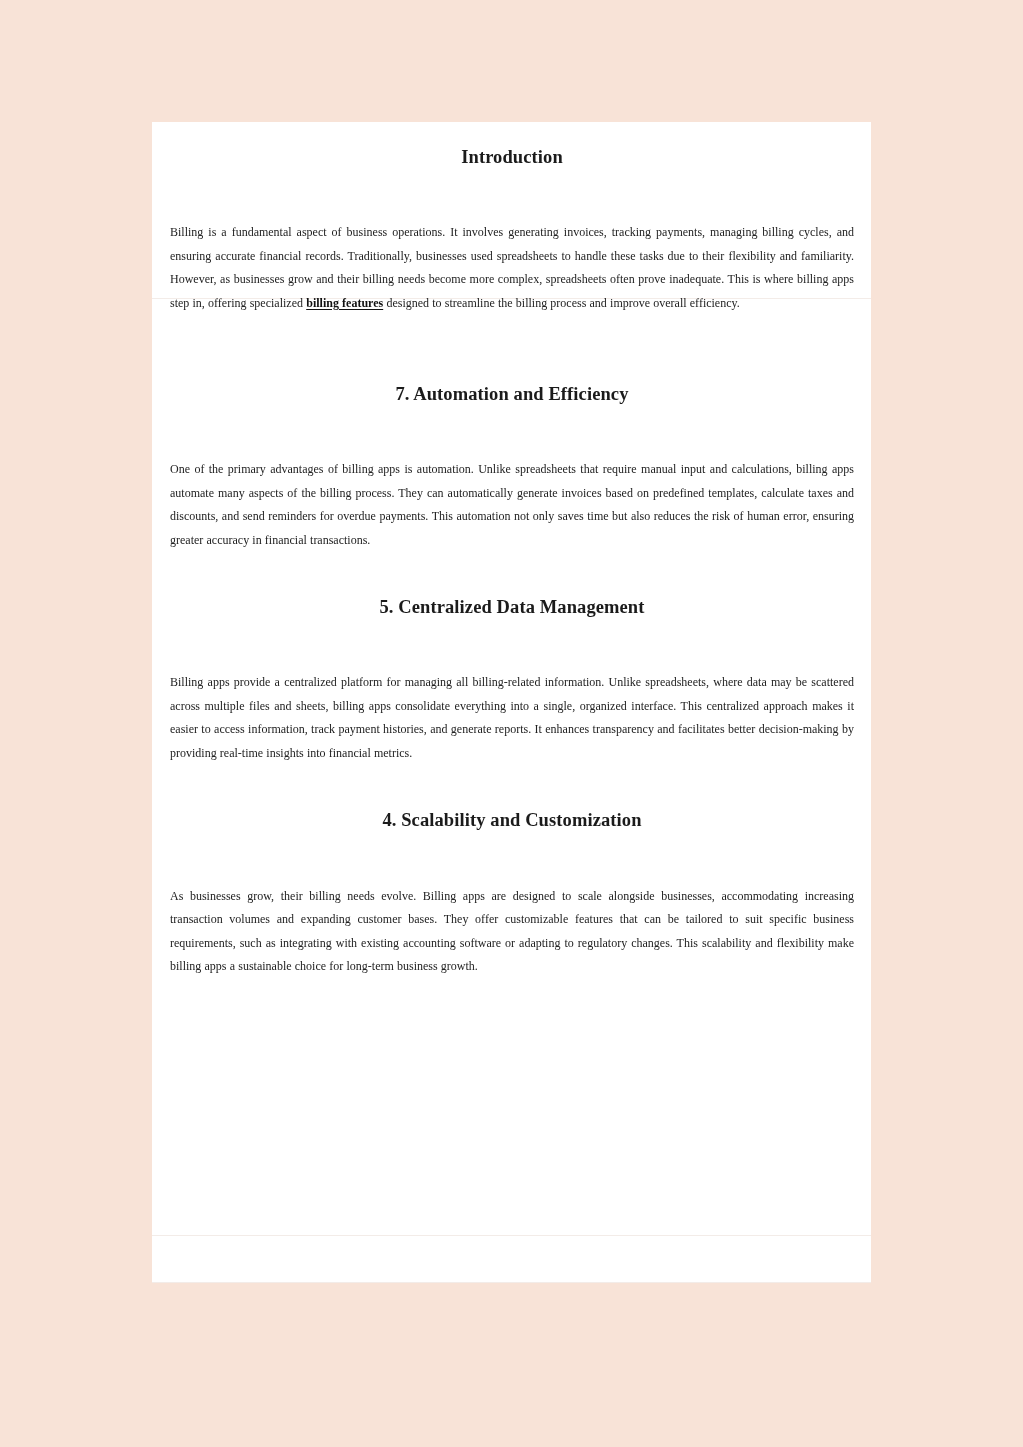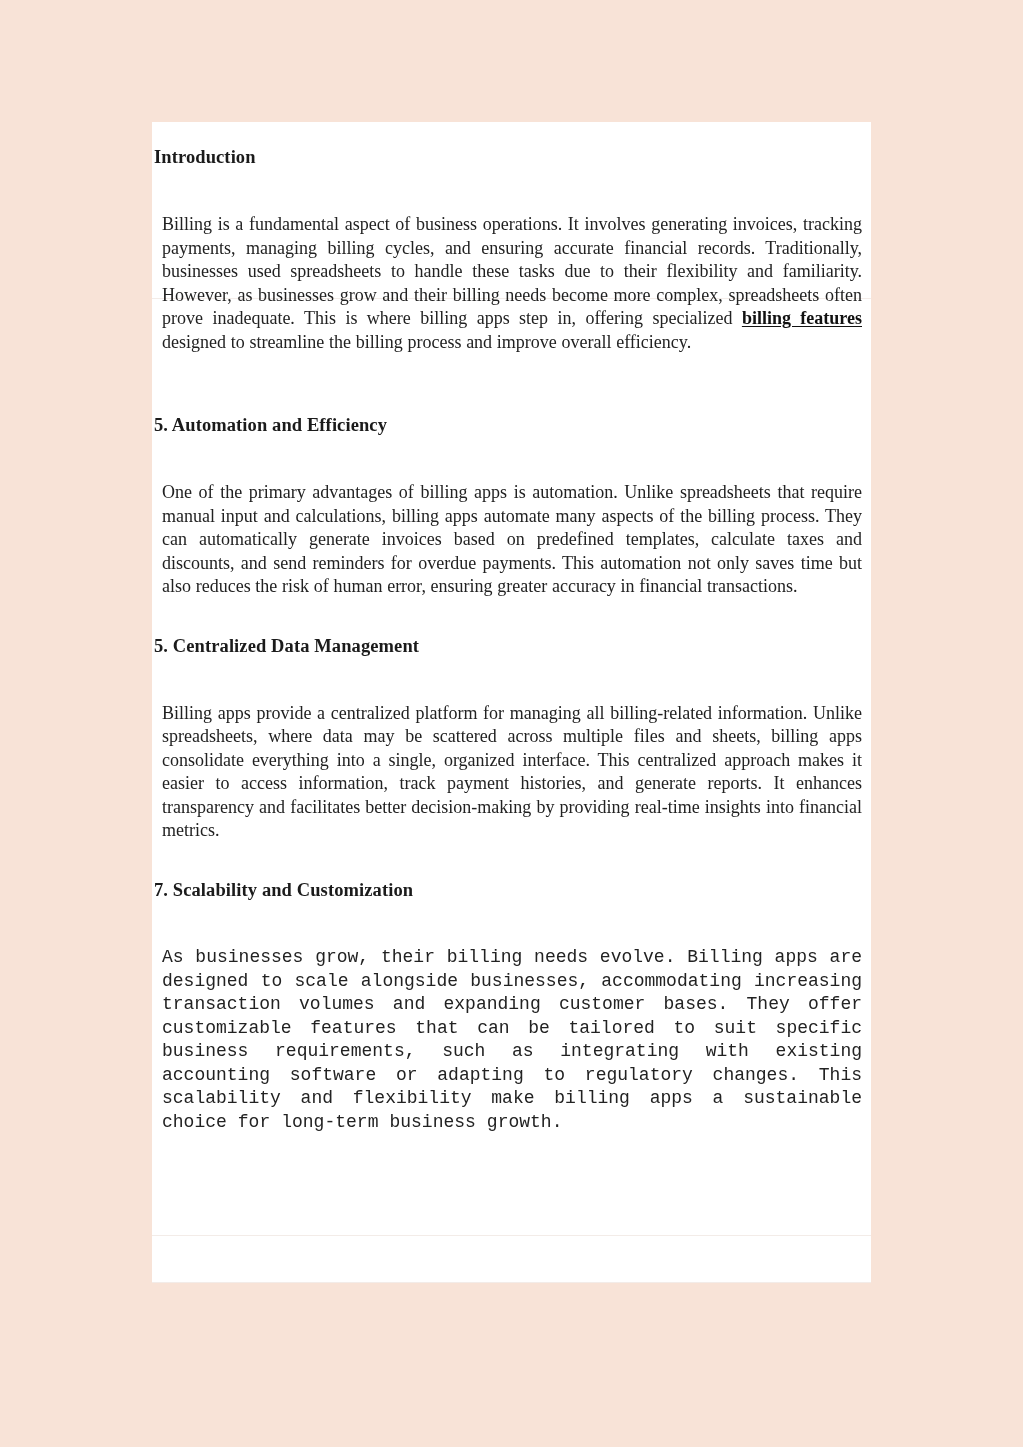--- a/index.html
+++ b/index.html
@@ -38,34 +38,34 @@
     width: 716px;
   }
 
   .doc-heading {
     font-size: 18.5px;
     font-weight: bold;
     color: #1b1b1b;
     letter-spacing: 0.1px;
     line-height: 1.25;
     margin: 0;
+    text-align: center;
   }
 
   .doc-paragraph {
-    font-size: 18px;
+    font-size: 12px;
     color: #222222;
     text-align: justify;
     line-height: 23.5px;
-    margin: 8px;
+    margin: 16px;
     word-spacing: 0.2px;
   }
 
   .doc-paragraph.last-left {
     text-align: justify;
-    font-family: Liberation Mono, monospace;
   }
 
   .inline-link {
     font-weight: bold;
     text-decoration: underline;
     text-underline-offset: 2px;
     color: #111111;
   }
 
   
@@ -117,37 +117,37 @@
 
       <div class="gap-after-h1"></div>
 
       <p class="doc-paragraph"><span>Billing is a fundamental aspect of business operations. It involves generating invoices, tracking payments, managing billing cycles, and ensuring accurate financial records. Traditionally, businesses used spreadsheets to handle these tasks due to their flexibility and familiarity. However, as businesses grow and their billing needs become more complex, spreadsheets often prove inadequate. This is where billing apps step in, offering specialized </span><a class="inline-link" href="#">billing features</a><span> designed to streamline the billing process and improve overall efficiency.</span></p>
 
       <div class="gap-para-head"></div>
 
 
       <div class="gap-head-sub"></div>
 
-      <h3 class="doc-heading">5. Automation and Efficiency</h3>
+      <h3 class="doc-heading">7. Automation and Efficiency</h3>
 
       <div class="gap-sub-body"></div>
 
       <p class="doc-paragraph">One of the primary advantages of billing apps is automation. Unlike spreadsheets that require manual input and calculations, billing apps automate many aspects of the billing process. They can automatically generate invoices based on predefined templates, calculate taxes and discounts, and send reminders for overdue payments. This automation not only saves time but also reduces the risk of human error, ensuring greater accuracy in financial transactions.</p>
 
       <div class="gap-body-sub"></div>
 
       <h3 class="doc-heading">5. Centralized Data Management</h3>
 
       <div class="gap-sub-body"></div>
 
       <p class="doc-paragraph">Billing apps provide a centralized platform for managing all billing-related information. Unlike spreadsheets, where data may be scattered across multiple files and sheets, billing apps consolidate everything into a single, organized interface. This centralized approach makes it easier to access information, track payment histories, and generate reports. It enhances transparency and facilitates better decision-making by providing real-time insights into financial metrics.</p>
 
       <div class="gap-body-sub"></div>
 
-      <h3 class="doc-heading">7. Scalability and Customization</h3>
+      <h3 class="doc-heading">4. Scalability and Customization</h3>
 
       <div class="gap-sub-body"></div>
 
       <p class="doc-paragraph last-left">As businesses grow, their billing needs evolve. Billing apps are designed to scale alongside businesses, accommodating increasing transaction volumes and expanding customer bases. They offer customizable features that can be tailored to suit specific business requirements, such as integrating with existing accounting software or adapting to regulatory changes. This scalability and flexibility make billing apps a sustainable choice for long-term business growth.</p>
 
     </div>
   </div>
 </div>
 
 </body></html>

